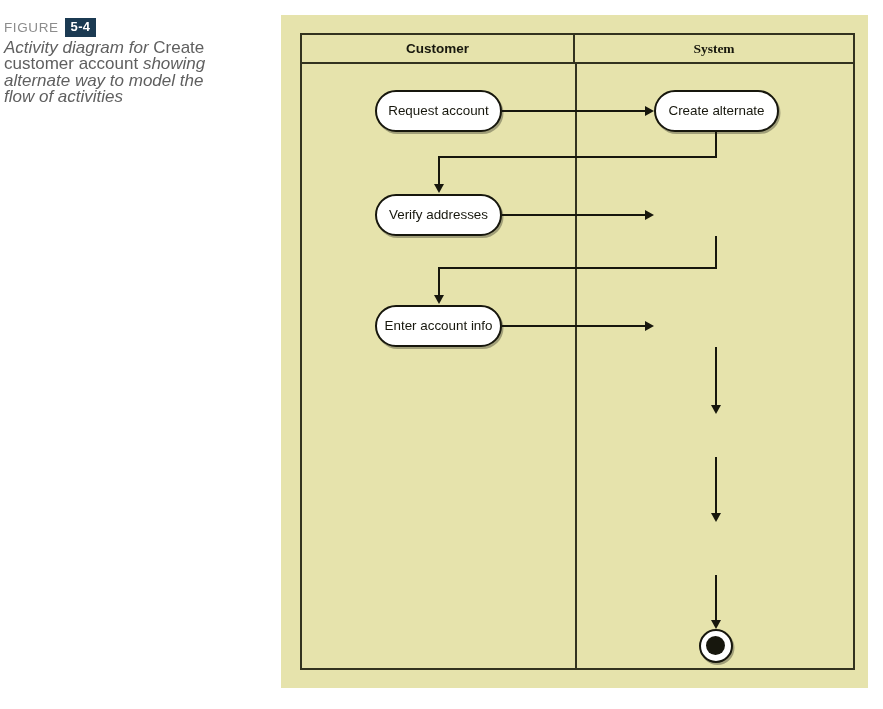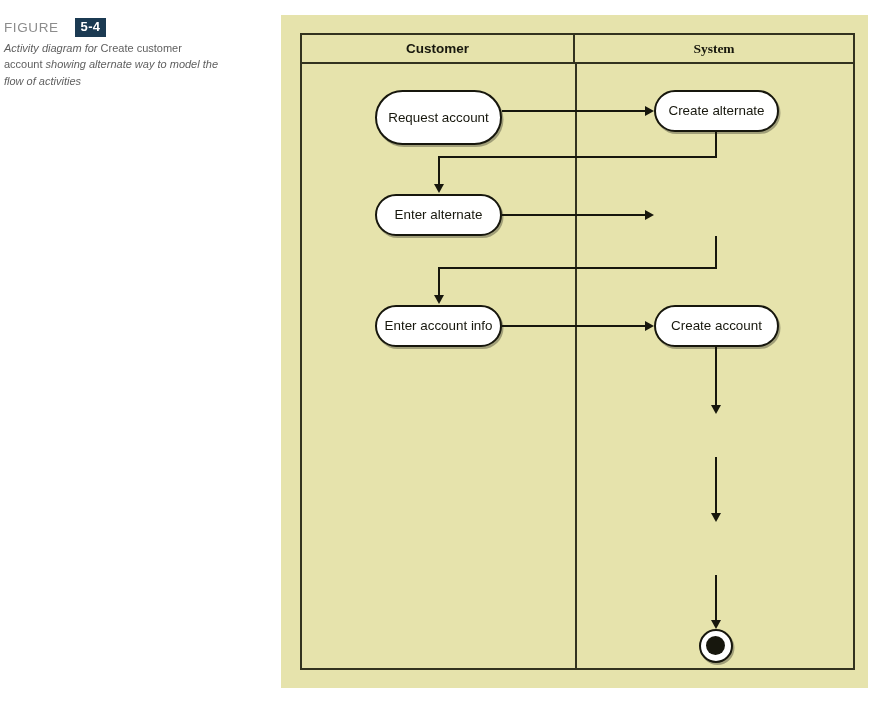--- a/index.html
+++ b/index.html
@@ -18,42 +18,42 @@
   
   #caption-block {
     position: absolute;
     left: 4px;
     top: 18px;
     width: 250px;
   }
   #figure-line {
     display: flex;
     align-items: center;
-    gap: 16px;
+    gap: 6px;
     height: 19px;
   }
   #figure-word {
     font-size: 13.5px;
     letter-spacing: 0.6px;
     color: #8c8c8c;
     font-weight: 400;
   }
   #figure-number {
     background: #1b3a52;
     color: #ffffff;
     font-size: 13px;
     font-weight: bold;
     letter-spacing: 0.3px;
     padding: 1px 6px 2px 6px;
     line-height: 16px;
     display: inline-block;
   }
   #caption-text {
     margin-top: 3px;
-    font-size: 11px;
+    font-size: 17px;
     line-height: 16.4px;
     color: #5f5f5f;
     width: 218px;
   }
   #caption-text .it { font-style: italic; }
   #caption-text .ro { font-style: normal; }
 
   
   #figure-panel {
     position: absolute;
@@ -187,27 +187,26 @@
 
 <div id="figure-panel">
   <div id="diagram-frame">
 
     <div id="lane-header-row">
       <div class="lane-header" id="lane-header-customer">Customer</div>
       <div class="lane-header" id="lane-header-system">System</div>
     </div>
     <div id="lane-divider"></div>
 
-    <div class="node" style="left:73px; top:55px; width:127px; height:55px;">Request account</div>
+    <div class="node" style="left:73px; top:55px; width:127px; height:42px;">Request account</div>
     <div class="node" style="left:352px; top:55px; width:125px; height:42px;">Create alternate</div>
 
-    <div class="node" style="left:73px; top:159px; width:127px; height:42px;">Enter alternate</div>
+    <div class="node" style="left:73px; top:159px; width:127px; height:42px;">Verify addresses</div>
 
     <div class="node" style="left:73px; top:270px; width:127px; height:42px;">Enter account info</div>
-    <div class="node" style="left:352px; top:270px; width:125px; height:42px;">Create account</div>
 
 
     <div class="conn conn-h" style="left:200px; top:75px; width:143px;"></div>
     <div class="arrow-head arrow-right" style="left:343px; top:71px;"></div>
 
     <div class="conn conn-v" style="left:413px; top:97px; height:26px;"></div>
     <div class="conn conn-h" style="left:136px; top:121px; width:279px;"></div>
     <div class="conn conn-v" style="left:136px; top:121px; height:29px;"></div>
     <div class="arrow-head arrow-down" style="left:132px; top:149px;"></div>
 

